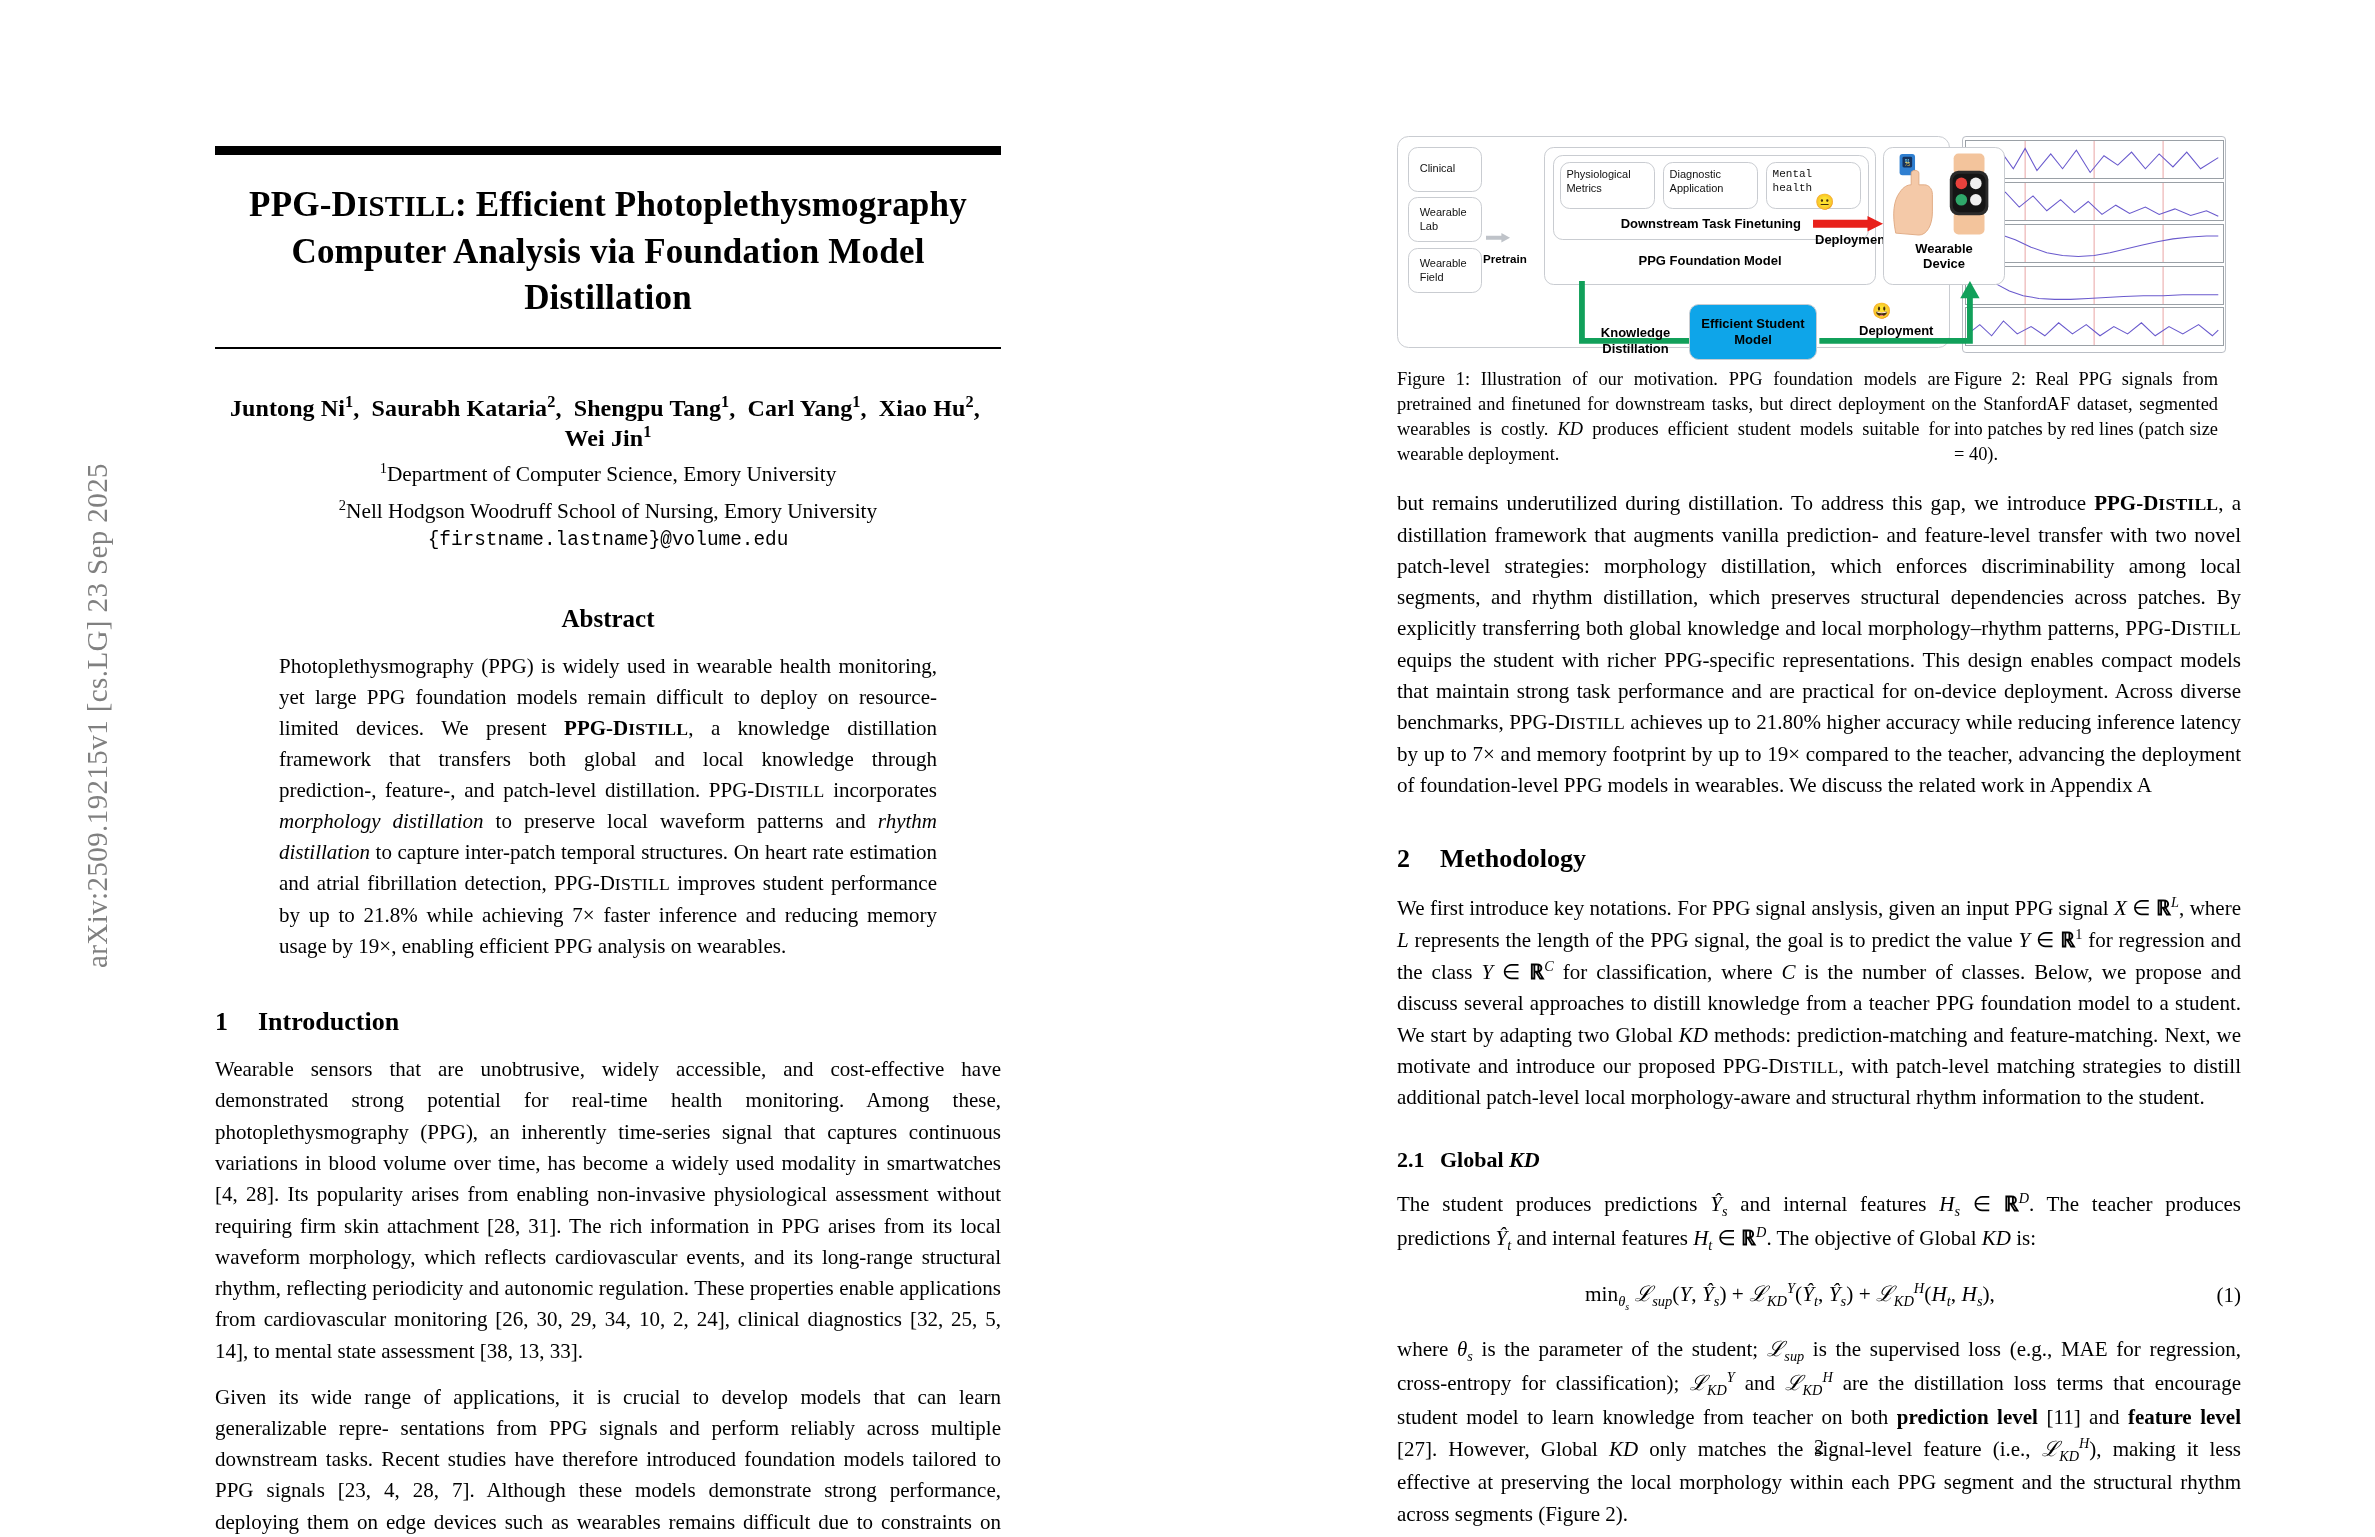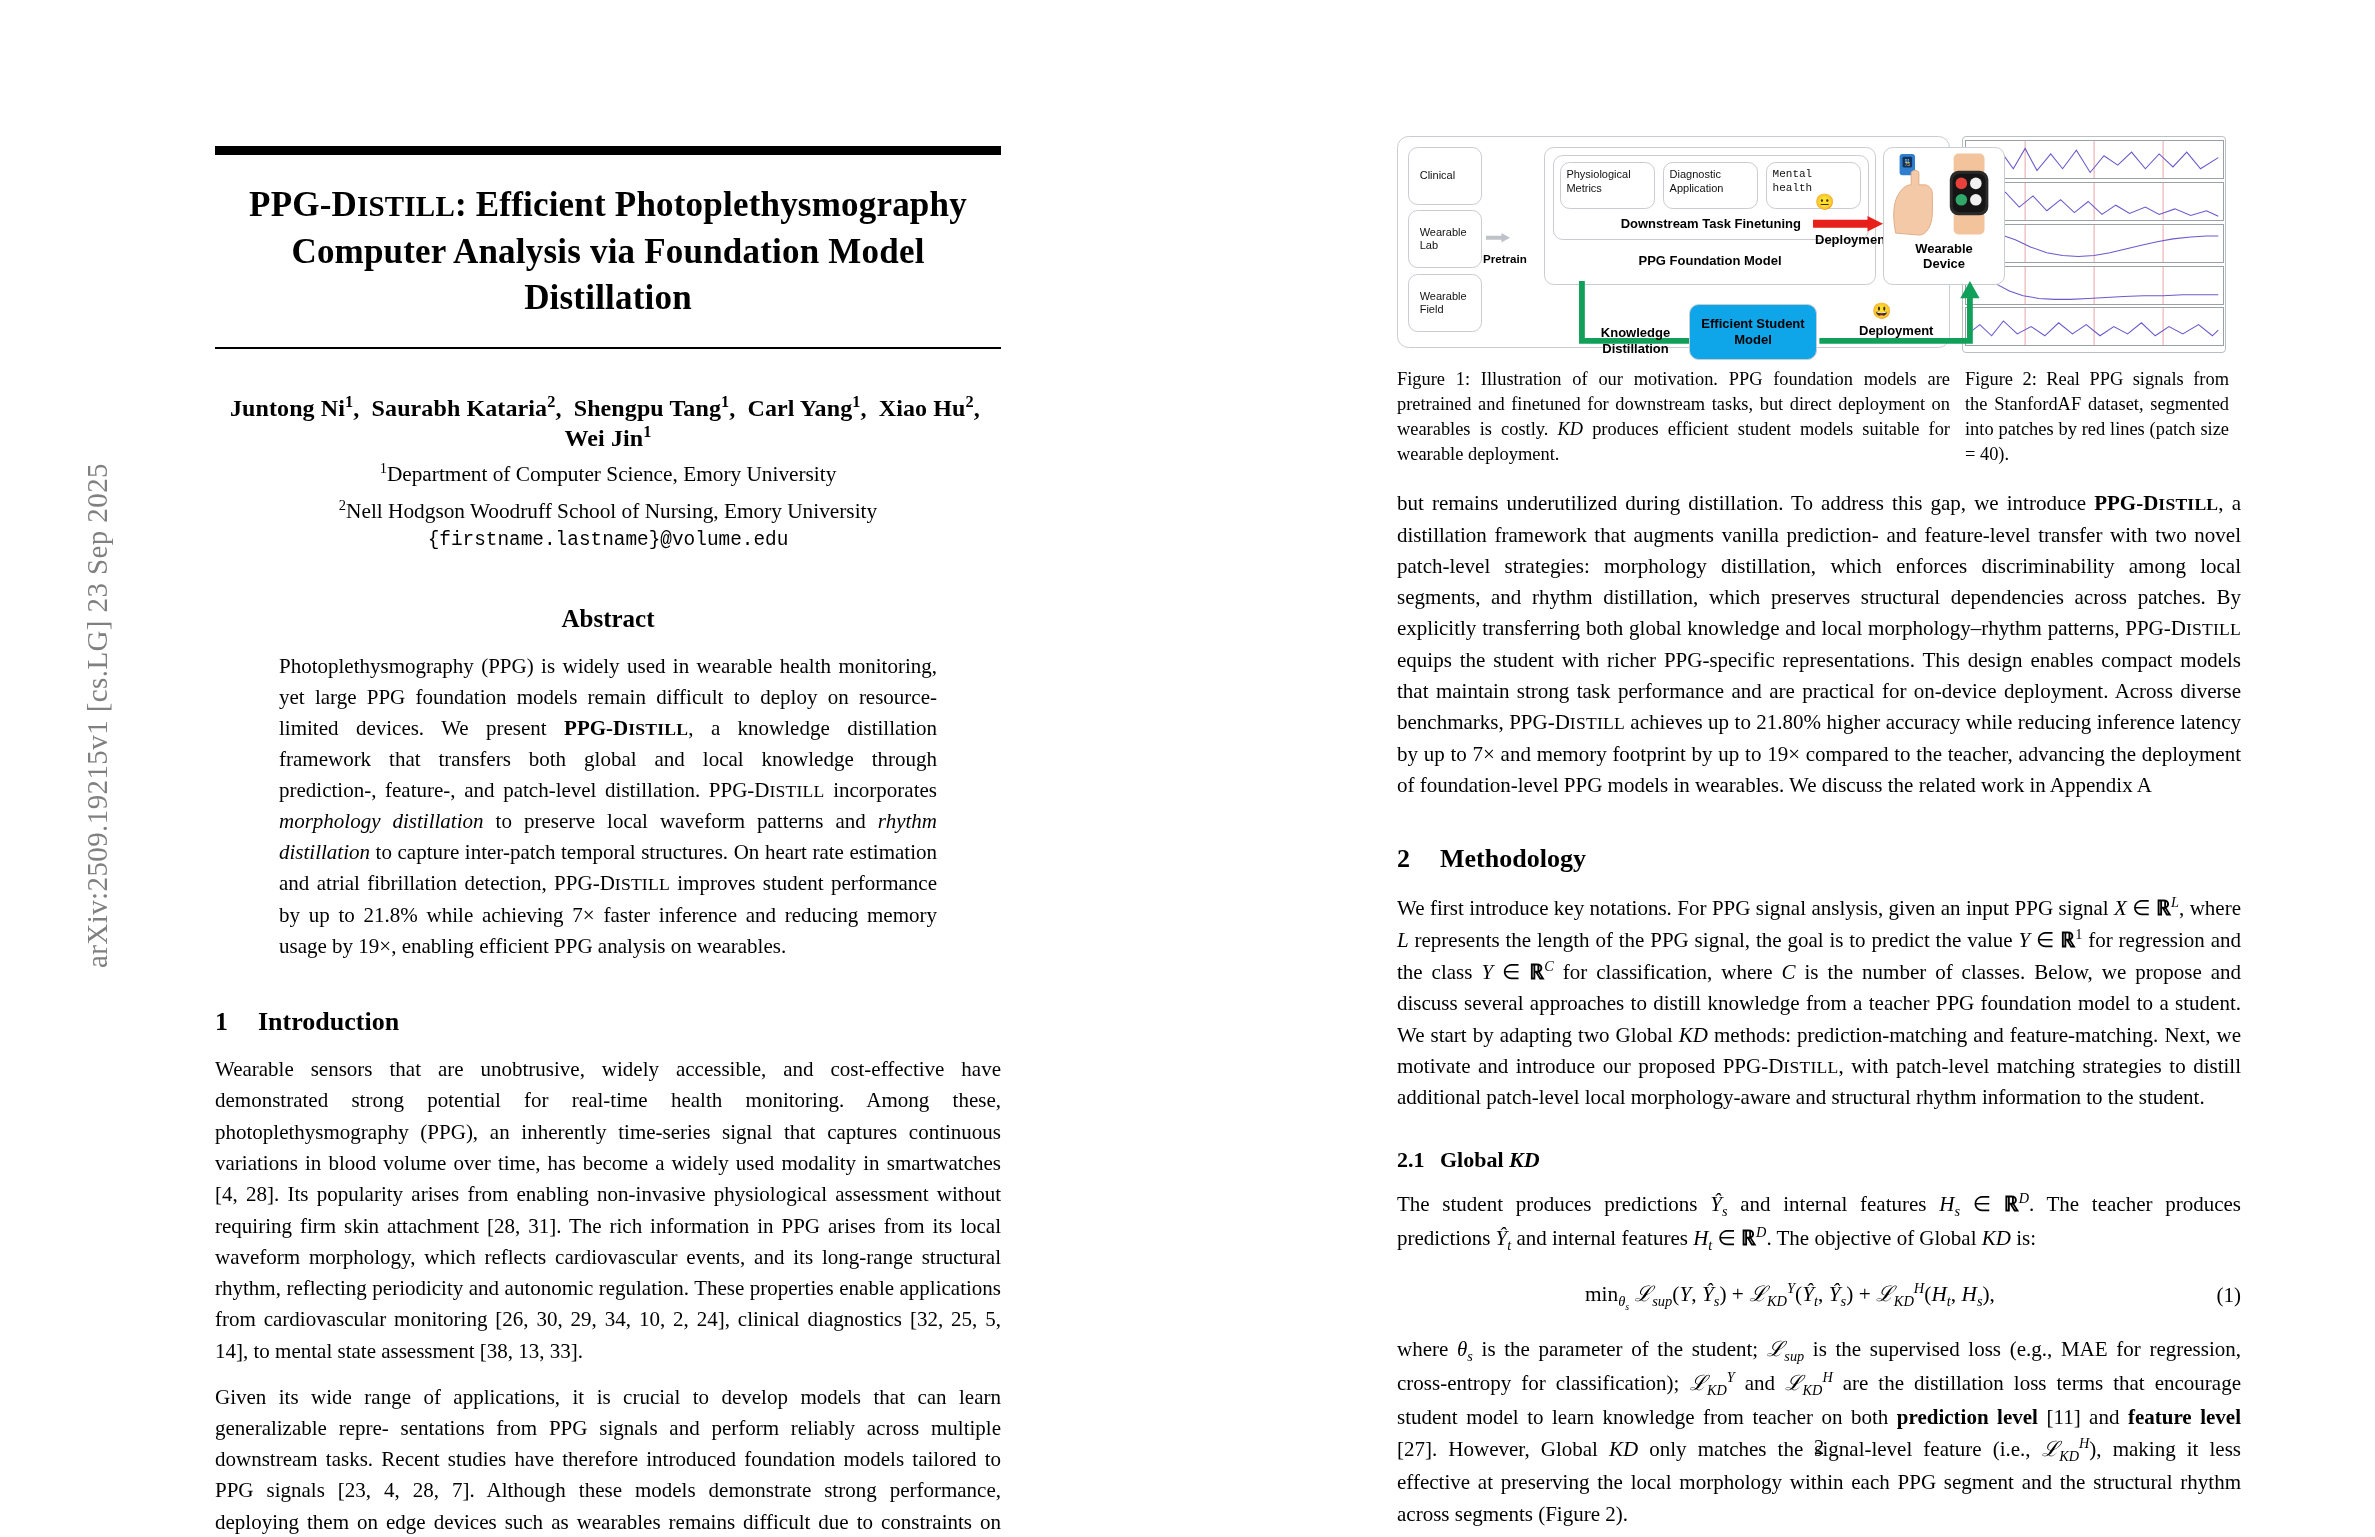--- a/index.html
+++ b/index.html
@@ -57,21 +57,21 @@
   .fig1-box{
     border:1.9px solid #c9ccd1;border-radius:11.6px;background:#fff;
     padding:9.7px 9.7px 11.6px 9.7px;height:212px;position:relative;box-sizing:border-box;
   }
   .card{
     border:1.9px solid #c9ccd1;border-radius:9.7px;background:#fff;
     font-size:11px;line-height:1.25;padding:4.9px 5.8px;box-sizing:border-box;
     font-family:"Liberation Sans",sans-serif;color:#111;
   }
   .src-col{position:absolute;left:9.7px;top:9.7px;width:74px;}
-  .src-col .card{height:58px;margin-bottom:5.8px;display:flex;align-items:center;padding-left:11px;}
+  .src-col .card{height:45px;margin-bottom:5.8px;display:flex;align-items:center;padding-left:11px;}
   .pretrain-lbl{
     position:absolute;left:85px;top:115px;font-family:"Liberation Sans",sans-serif;
     font-weight:bold;font-size:11.6px;
   }
   .grey-arrow{
     position:absolute;left:88px;top:95px;width:25px;height:11.6px;
   }
   .fm-box{
     position:absolute;left:146px;top:9.7px;width:330px;height:136px;
     border:1.9px solid #c9ccd1;border-radius:9.7px;background:#fff;
@@ -115,21 +115,21 @@
     font-family:"Liberation Sans",sans-serif;font-weight:bold;font-size:13px;
     display:flex;align-items:center;justify-content:center;text-align:center;line-height:1.2;
   }
   .emoji{position:absolute;font-size:15.5px;}
 
   .fig2-box{border:1.9px solid #b9bdc4;border-radius:3.9px;padding:2.9px;box-sizing:border-box;}
   .sig{display:block;width:100%;height:37px;border:1px solid #9aa0a6;margin-bottom:2.9px;background:#fff;}
 
   .figcap{font-size:18.4px;line-height:1.36;text-align:justify;margin-top:13.6px;}
   .figcap.j2{text-align:justify;}
-  .cap-row{display:flex;gap:15px;}
+  .cap-row{display:flex;gap:4px;}
 
   .eq-wrap{display:flex;align-items:center;margin:21.3px 0 21.3px 0;}
   .eq{flex:1;text-align:center;font-size:21.3px;}
   .eq-num{width:58px;text-align:right;font-size:21px;}
   .math{font-style:italic;font-family:"Liberation Serif",serif;}
   sub{font-size:.68em;}
   sup{font-size:.68em;}
   .cal{font-family:"Liberation Serif",serif;font-style:italic;}
   .bb{font-weight:bold;font-style:normal;}
 

